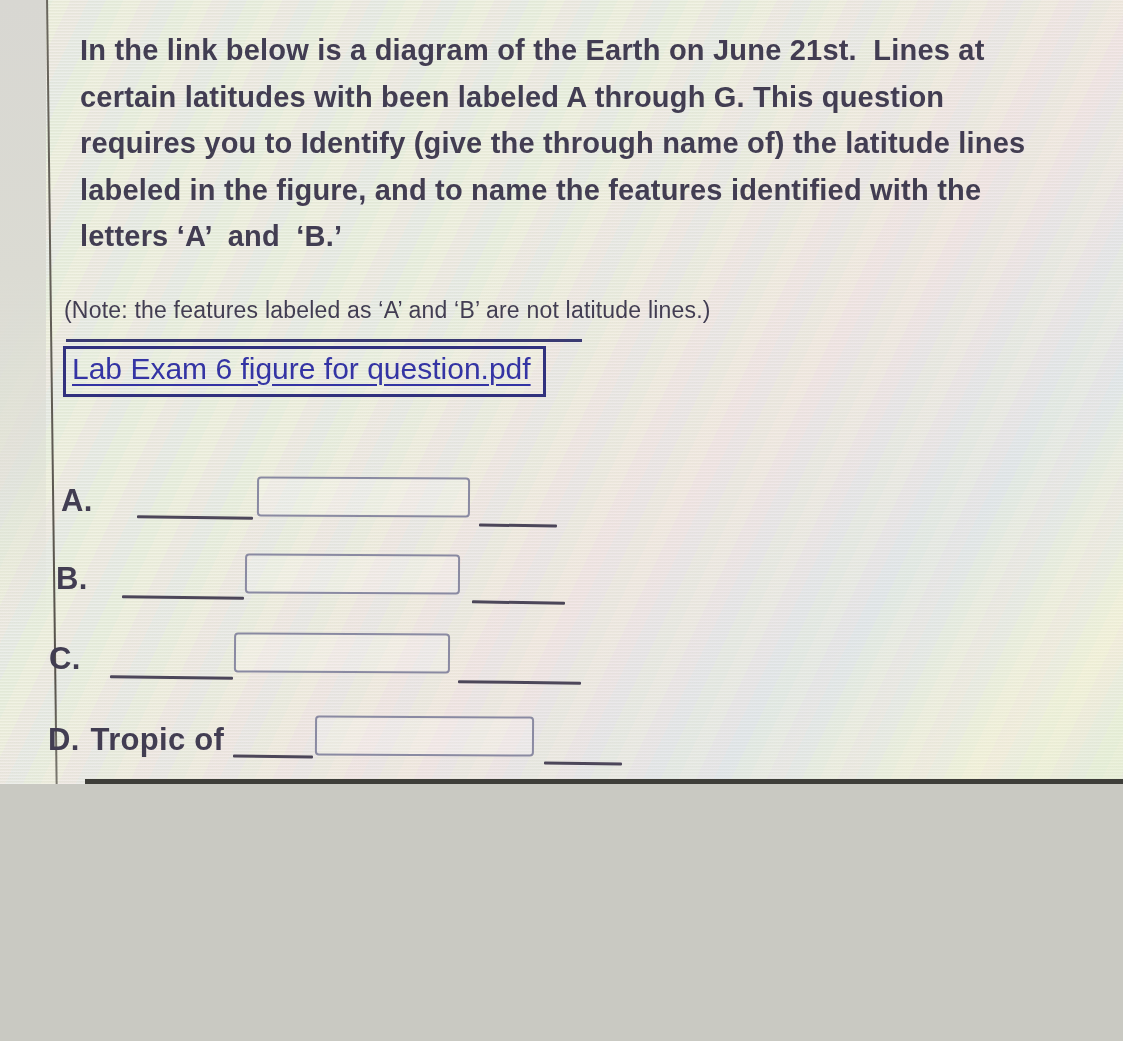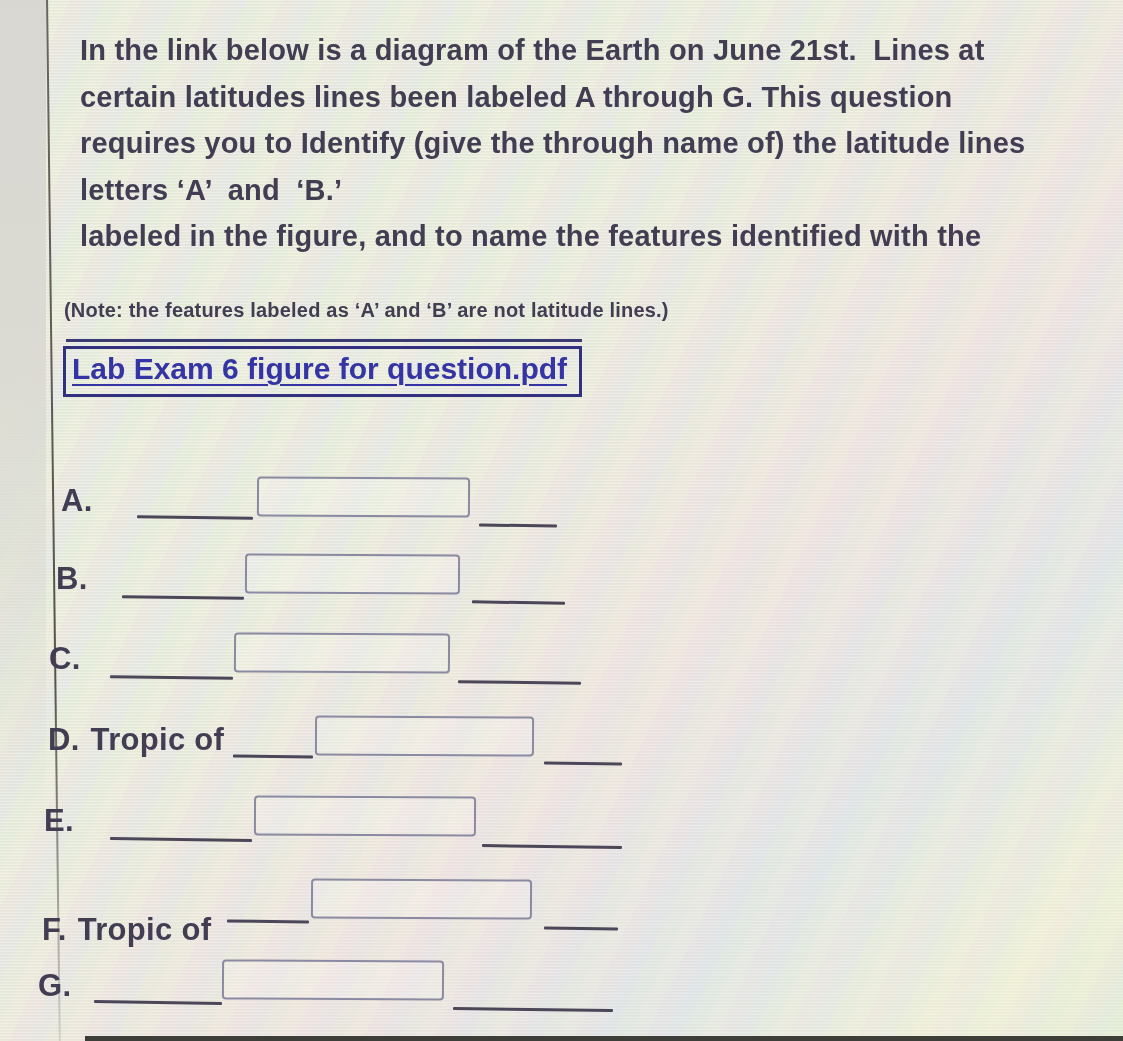--- a/index.html
+++ b/index.html
@@ -1,18 +1,18 @@
 <!DOCTYPE html>
 <html><head>
 <meta charset="utf-8">
 <style>
   html,body{margin:0;padding:0;background:#c9c9c2;}
   #screen{
     position:relative;
-    width:1123px;height:1041px;
+    width:1123px;height:784px;
     overflow:hidden;
     font-family:"Liberation Sans", sans-serif;
     background-color:#e9ecdf;
     background-image:
       linear-gradient(135deg, rgba(255,255,255,0) 38%, rgba(249,209,231,.22) 62%, rgba(206,216,248,.22) 78%, rgba(252,246,206,.28) 92%, rgba(214,238,198,.25) 100%),
       repeating-linear-gradient(115deg,
         rgba(246,196,220,.10) 0 16px,
         rgba(196,206,242,.10) 16px 32px,
         rgba(214,238,198,.14) 32px 48px,
         rgba(248,242,200,.14) 48px 64px),
@@ -38,35 +38,35 @@
 
   
   .question{
     position:absolute;left:80px;top:27px;width:1030px;
     font-size:29px;line-height:46.5px;font-weight:700;
     color:#423d52;letter-spacing:.2px;
   }
   .question .qline{white-space:pre-wrap;}
   .note{
     position:absolute;left:64px;top:288px;width:1040px;
-    font-size:20px;line-height:44px;font-weight:700;
+    font-size:23px;line-height:44px;font-weight:400;
     color:#423d52;white-space:pre-wrap;letter-spacing:.2px;
   }
 
   
   .link-topline{
     position:absolute;left:66px;top:339px;width:516px;height:3px;
     background:#3a3a72;
   }
   .pdf-link{
     position:absolute;left:63px;top:346px;
     display:inline-block;
     border:3px solid #31317e;
     padding:3px 12px 8px 6px;
-    font-size:30px;font-weight:700;
+    font-size:30px;font-weight:400;
     color:#3434a4;
     text-decoration:underline;
     text-decoration-thickness:2px;
     text-underline-offset:5px;
     background:rgba(255,255,255,.06);
   }
 
   
   .row-label{
     position:absolute;
@@ -91,24 +91,24 @@
 </head>
 <body>
 
 <div id="screen">
 
   <div class="margin-strip"></div>
   <div class="divider-line"></div>
 
   <div class="question">
     <div class="qline">In the link below is a diagram of the Earth on June 21st.  Lines at</div>
-    <div class="qline">certain latitudes lines been labeled A through G. This question</div>
+    <div class="qline">certain latitudes with been labeled A through G. This question</div>
     <div class="qline">requires you to Identify (give the through name of) the latitude lines</div>
+    <div class="qline">labeled in the figure, and to name the features identified with the</div>
     <div class="qline">letters ‘A’  and  ‘B.’</div>
-    <div class="qline">labeled in the figure, and to name the features identified with the</div>
   </div>
 
   <div class="note">(Note: the features labeled as ‘A’ and ‘B’ are not latitude lines.)</div>
 
   <div class="link-topline"></div>
   <a href="#" class="pdf-link">Lab Exam 6 figure for question.pdf</a>
 
   <div class="row-label" style="left:61px;top:483px">
     <span>A.</span><span class="prefix"></span>
   </div>

